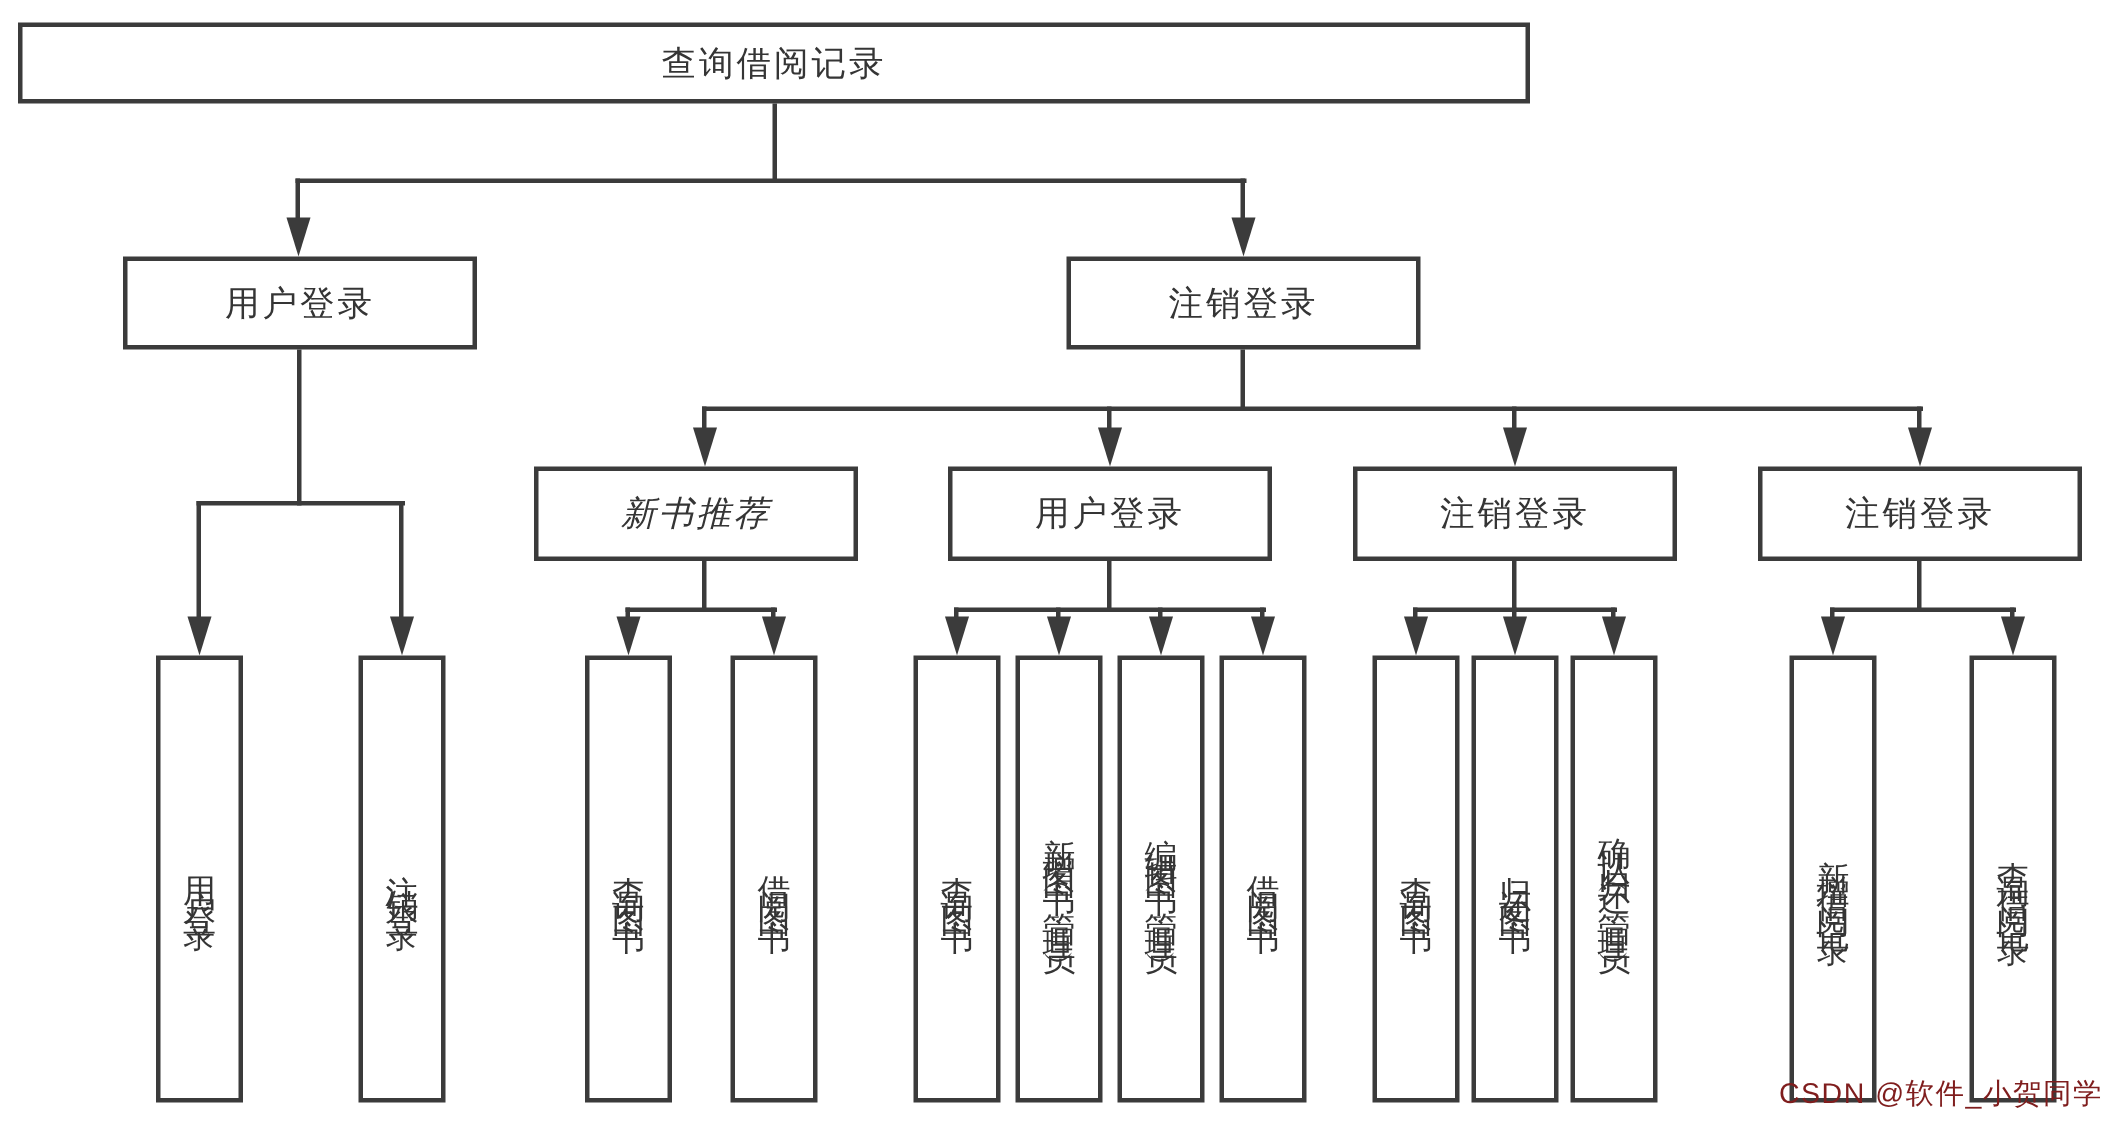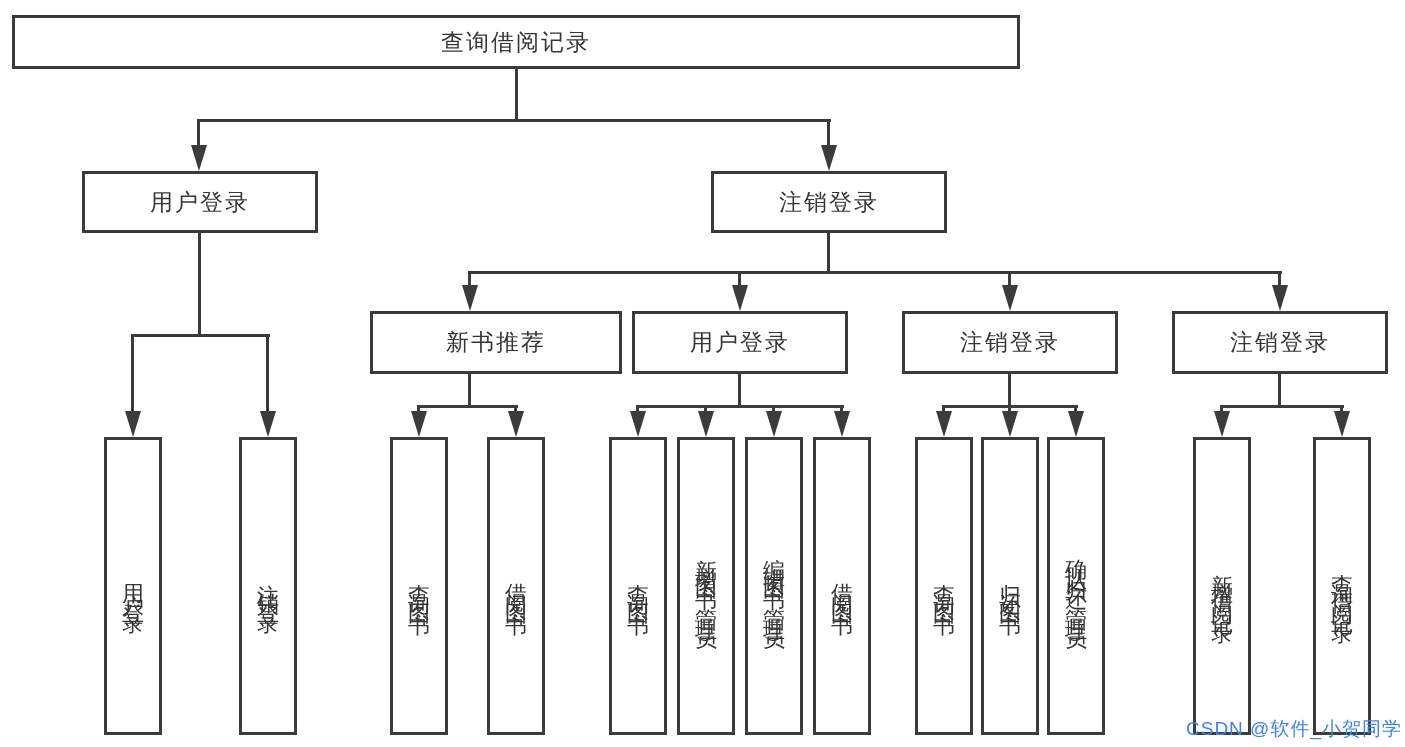--- a/index.html
+++ b/index.html
@@ -16,41 +16,41 @@
     writing-mode:vertical-rl;text-orientation:mixed;
     font-size:22px;letter-spacing:10px;line-height:1;white-space:nowrap;
   }
   .line{position:absolute;background:#3b3b3b;}
   .arrow{
     position:absolute;width:0;height:0;
     border-left:8px solid transparent;border-right:8px solid transparent;
     border-top:26px solid #3b3b3b;
   }
   .watermark{
-    position:absolute;left:1186px;top:716px;color:#3b82f6;font-size:19px;
+    position:absolute;left:1186px;top:716px;color:#7f1d1d;font-size:19px;
     letter-spacing:1px;white-space:nowrap;
   }
 </style>
 </head>
 <body>
 
 <div class="canvas">
 
   <div class="box hbox" style="left:12px;top:15px;width:1008px;height:54px;">
     <span>查询借阅记录</span>
   </div>
 
   <div class="box hbox" style="left:82px;top:171px;width:236px;height:62px;">
     <span>用户登录</span>
   </div>
   <div class="box hbox" style="left:711px;top:171px;width:236px;height:62px;">
     <span>注销登录</span>
   </div>
 
-  <div class="box hbox" style="left:370px;top:311px;width:252px;height:63px;">
+  <div class="box hbox" style="left:356px;top:311px;width:216px;height:63px;font-style:italic;">
     <span>新书推荐</span>
   </div>
   <div class="box hbox" style="left:632px;top:311px;width:216px;height:63px;">
     <span>用户登录</span>
   </div>
   <div class="box hbox" style="left:902px;top:311px;width:216px;height:63px;">
     <span>注销登录</span>
   </div>
   <div class="box hbox" style="left:1172px;top:311px;width:216px;height:63px;">
     <span>注销登录</span>

